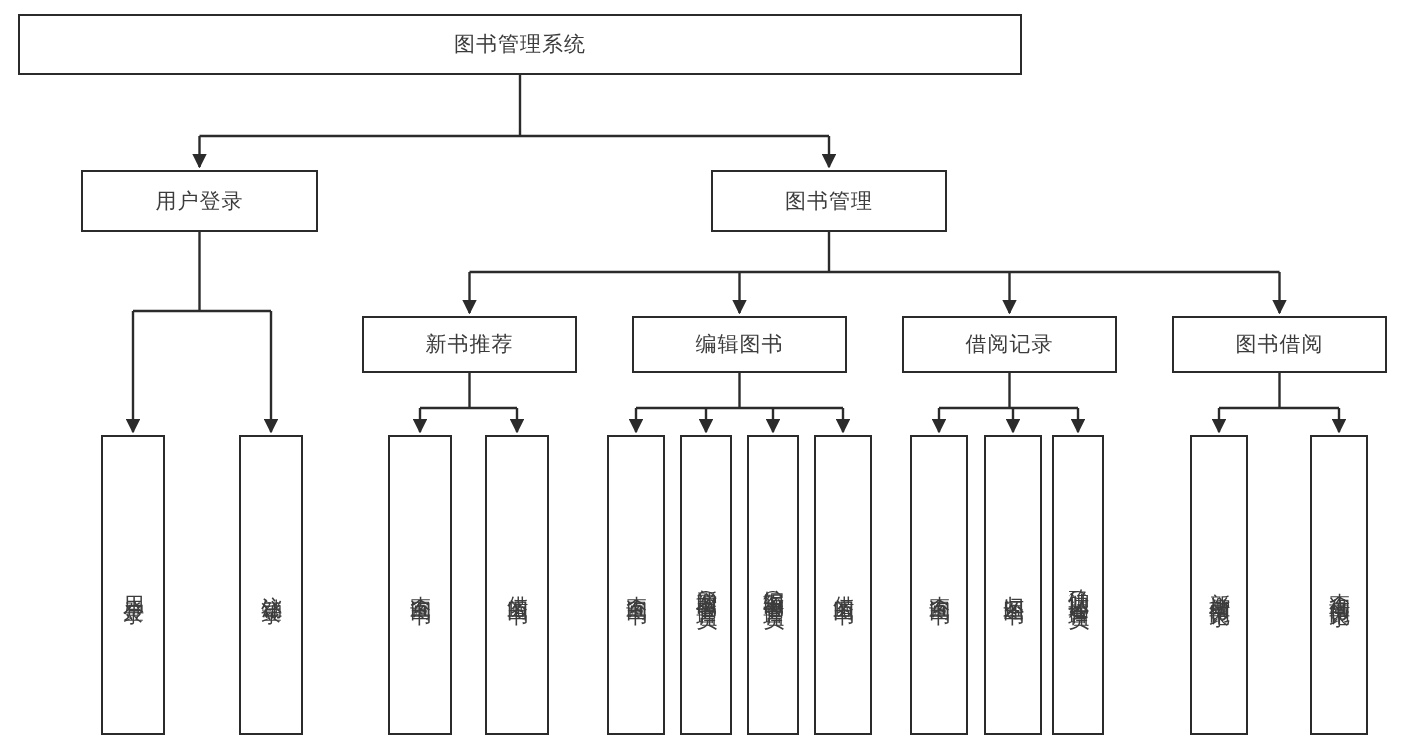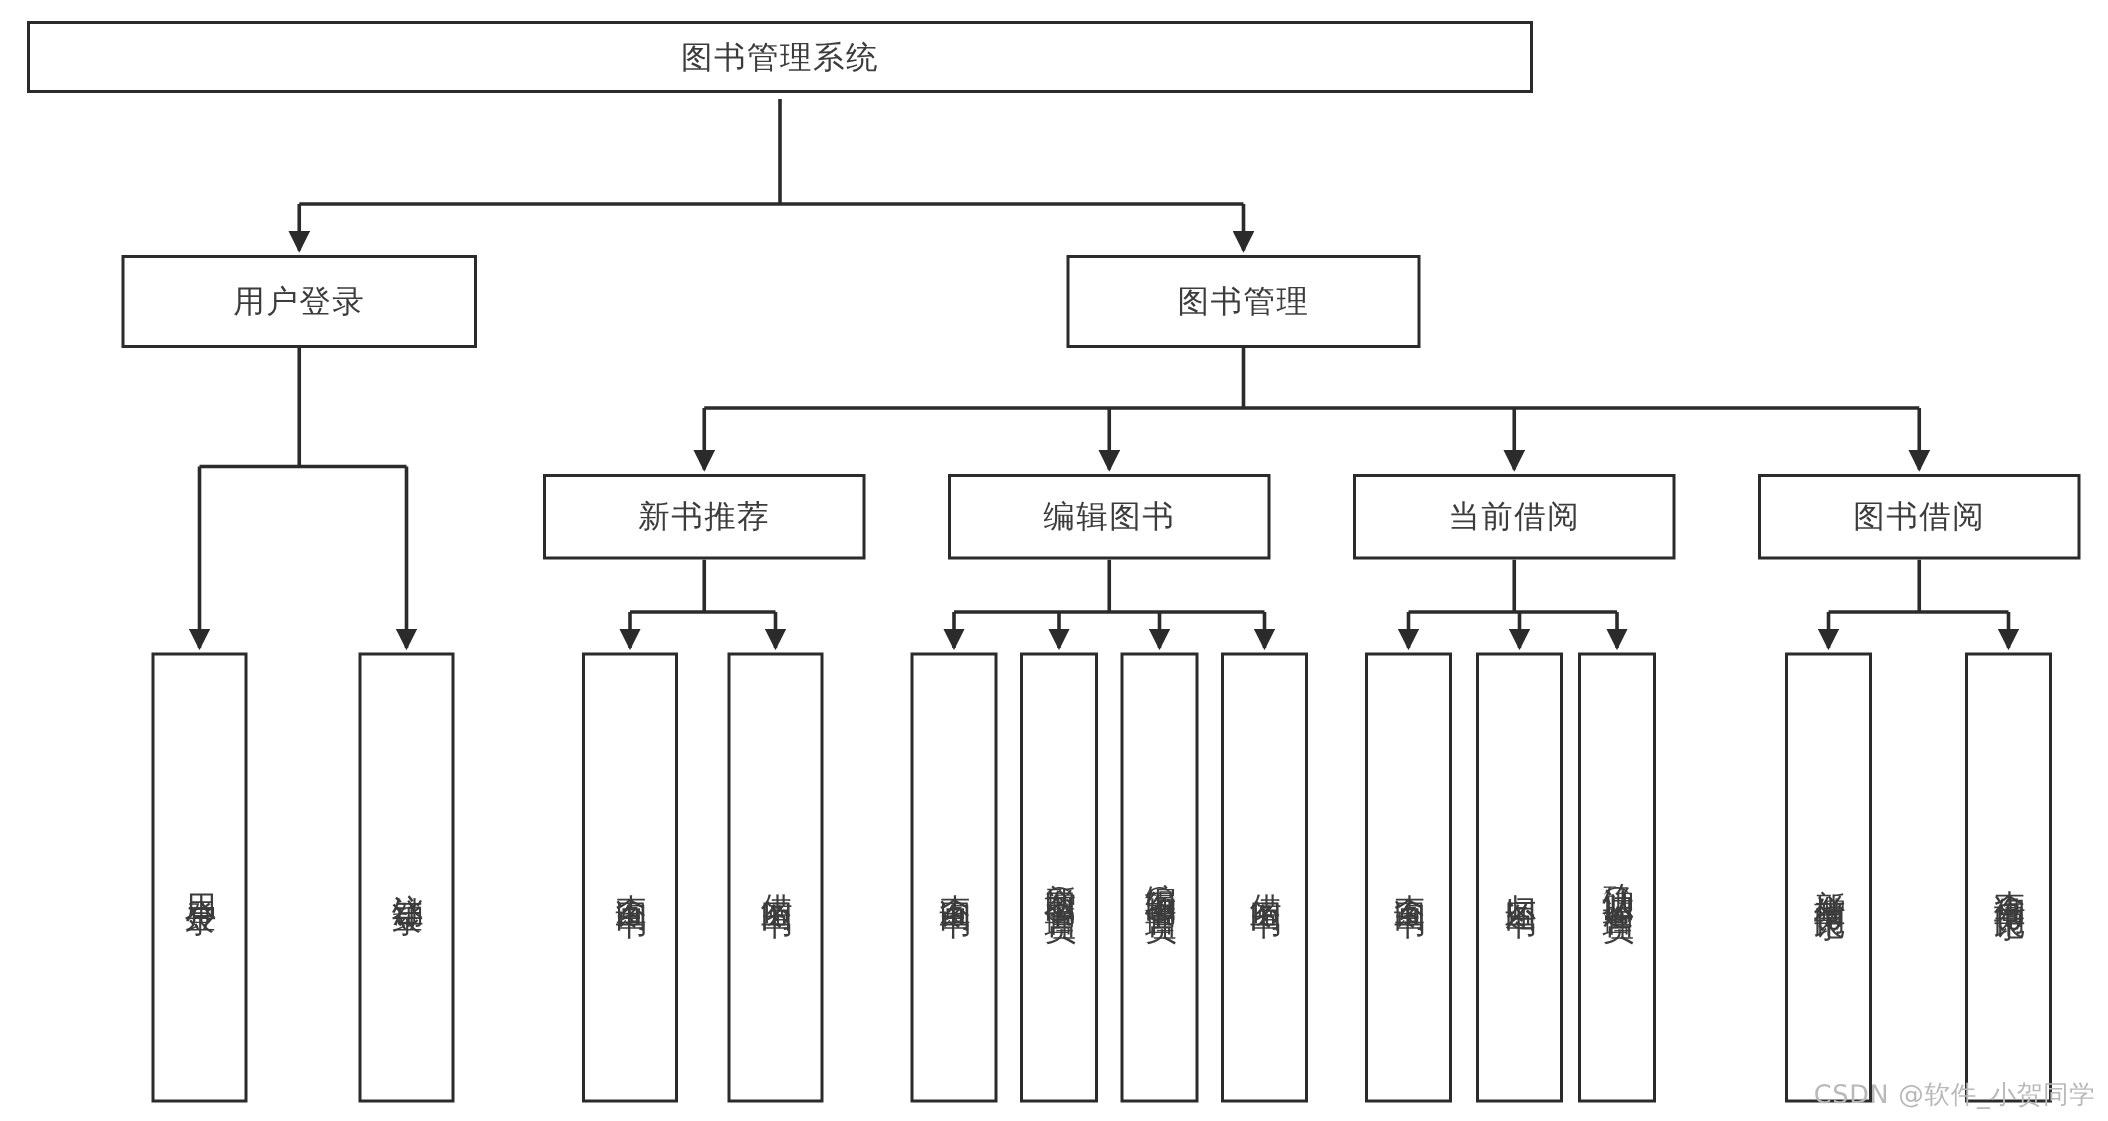--- a/index.html
+++ b/index.html
@@ -66,37 +66,37 @@
         <path d="M1013,408 L1013,432" marker-end="url(#arw)"></path>
         <path d="M1078,408 L1078,432" marker-end="url(#arw)"></path>
         <path d="M1279.5,373 L1279.5,408"></path>
         <path d="M1219,408 L1339,408"></path>
         <path d="M1219,408 L1219,432" marker-end="url(#arw)"></path>
         <path d="M1339,408 L1339,432" marker-end="url(#arw)"></path>
       </g>
   </svg>
 
   <div id="nodes">
-      <div class="node h root" style="left: 18px; top: 14px; width: 1004px; height: 48px;">
+      <div class="node h root" style="left: 18px; top: 14px; width: 1004px; height: 61px;">
         <span class="lbl">图书管理系统</span>
       </div>
       <div class="node h" style="left: 81px; top: 170px; width: 237px; height: 62px;">
         <span class="lbl">用户登录</span>
       </div>
       <div class="node h" style="left: 711px; top: 170px; width: 236px; height: 62px;">
         <span class="lbl">图书管理</span>
       </div>
       <div class="node h" style="left: 362px; top: 316px; width: 215px; height: 57px;">
         <span class="lbl">新书推荐</span>
       </div>
       <div class="node h" style="left: 632px; top: 316px; width: 215px; height: 57px;">
         <span class="lbl">编辑图书</span>
       </div>
       <div class="node h" style="left: 902px; top: 316px; width: 215px; height: 57px;">
-        <span class="lbl">当前借阅</span>
+        <span class="lbl">借阅记录</span>
       </div>
       <div class="node h" style="left: 1172px; top: 316px; width: 215px; height: 57px;">
         <span class="lbl">图书借阅</span>
       </div>
       <div class="node v" style="left: 101px; top: 435px; width: 64px; height: 300px;">
         <span class="lbl">用户登录</span>
       </div>
       <div class="node v" style="left: 239px; top: 435px; width: 64px; height: 300px;">
         <span class="lbl">注销登录</span>
       </div>
@@ -128,14 +128,13 @@
         <span class="lbl">确认归还（管理员）</span>
       </div>
       <div class="node v" style="left: 1190px; top: 435px; width: 58px; height: 300px;">
         <span class="lbl">新增借阅记录</span>
       </div>
       <div class="node v" style="left: 1310px; top: 435px; width: 58px; height: 300px;">
         <span class="lbl">查询借阅记录</span>
       </div>
     </div>
 
-  <div class="watermark">CSDN @软件_小贺同学</div>
 </div>
 
 </body></html>

